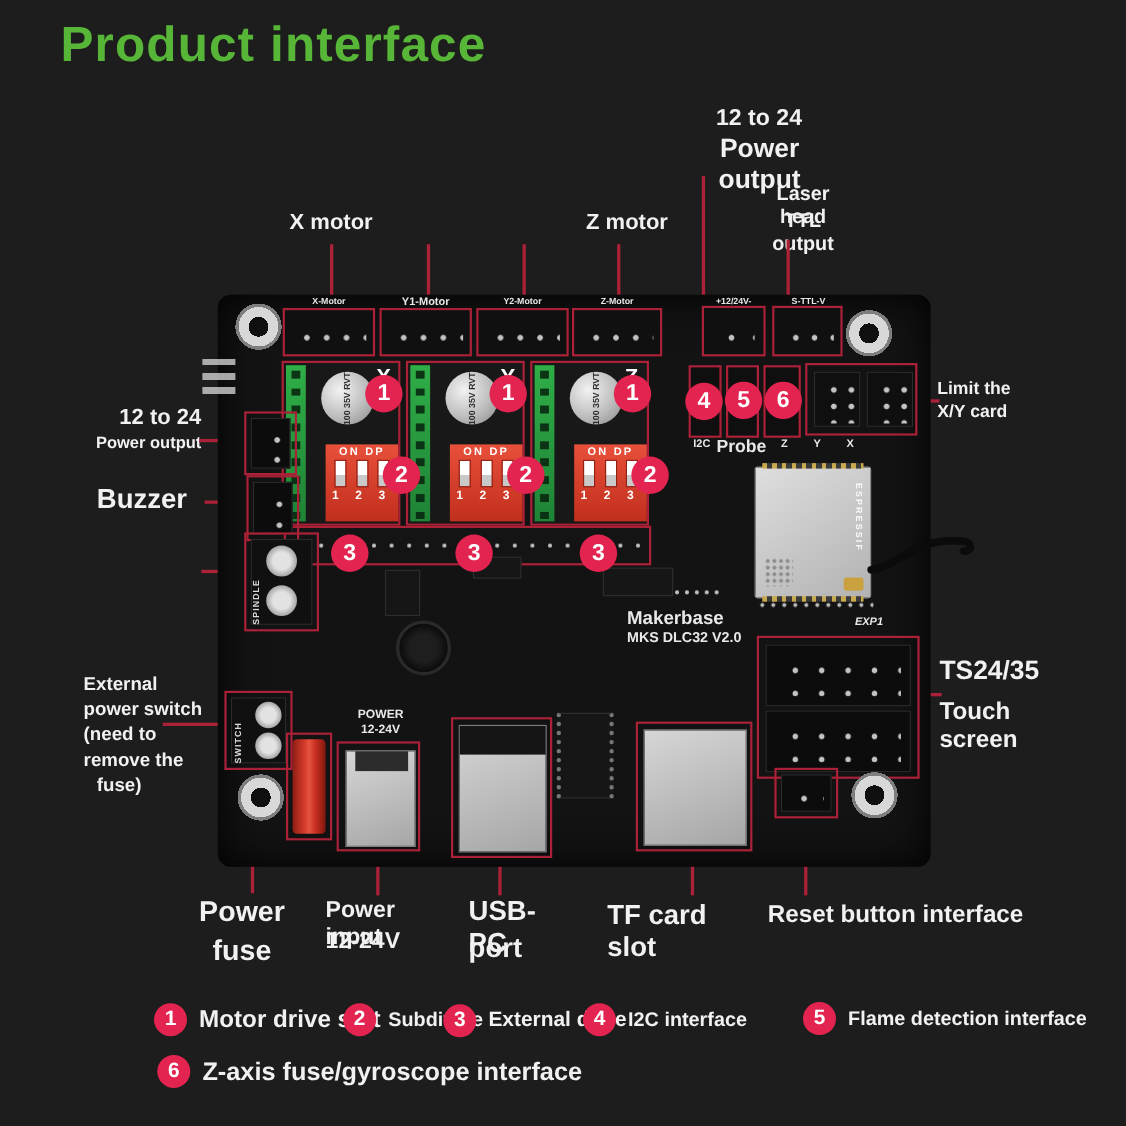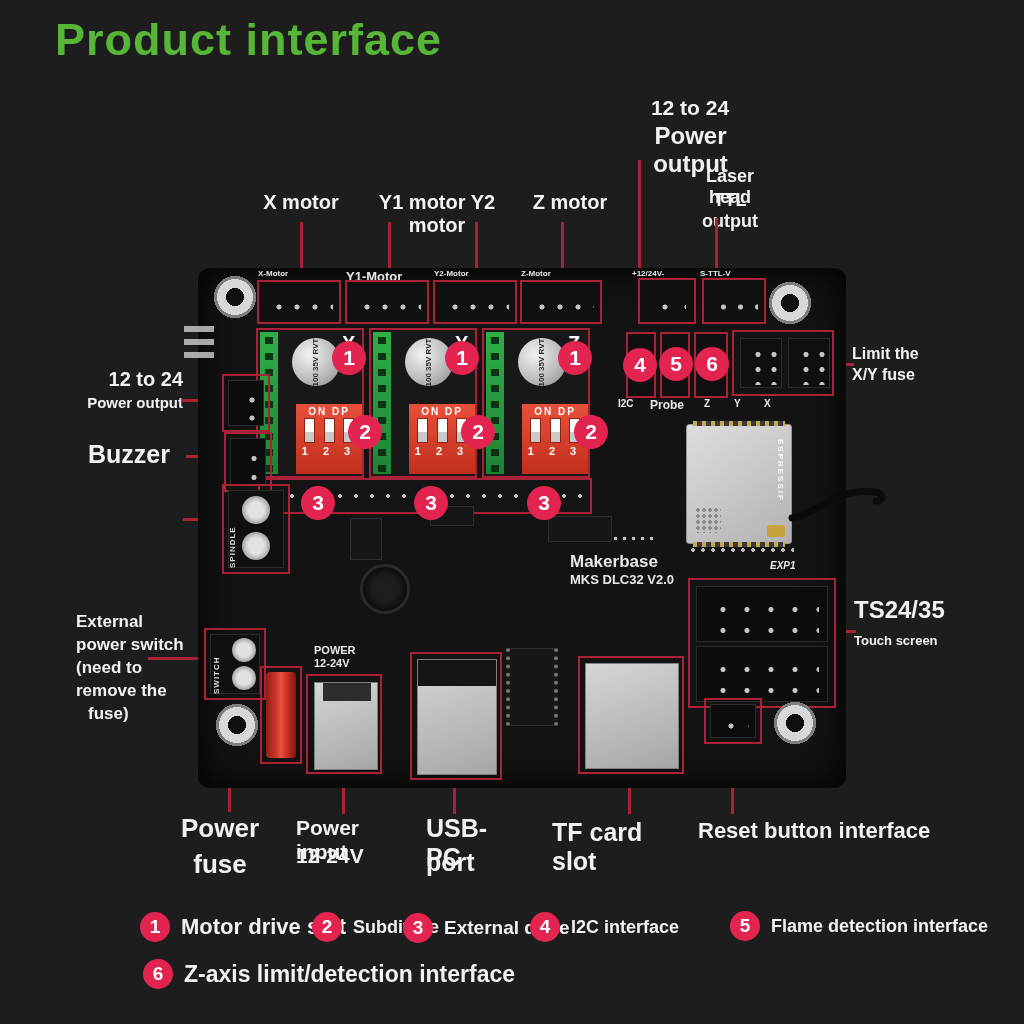--- a/index.html
+++ b/index.html
@@ -8,21 +8,21 @@
   .abs{position:absolute;}
   .lbl{position:absolute;color:#f1f1f1;font-weight:600;line-height:1.15;}
   .cline{position:absolute;background:#ab2138;}
   .redbox{position:absolute;border:2px solid #ab2138;box-sizing:border-box;}
   .badge{position:absolute;width:34px;height:34px;border-radius:50%;background:#e32450;color:#fff;
          display:flex;align-items:center;justify-content:center;font-size:21px;font-weight:bold;z-index:6;}
   .board{position:absolute;left:198px;top:268px;width:648px;height:520px;background:#131313;
          border-radius:12px;box-shadow:inset 0 0 40px #000;}
   .screw{position:absolute;width:44px;height:44px;border-radius:50%;z-index:4;
          background:radial-gradient(circle,#101010 0 9px,#d8d8d8 9px 18px,#7e7e7e 18px 21px,rgba(0,0,0,0) 21px);}
-  .silk{position:absolute;color:#e8e8e8;font-weight:bold;text-align:left;}
+  .silk{position:absolute;color:#e8e8e8;font-weight:bold;text-align:center;}
   .conn{position:absolute;background:#0f0f0f;border:1px solid #2b2b2b;box-sizing:border-box;}
   .pins{position:absolute;background-image:radial-gradient(circle,#c4c4c4 2.2px,rgba(0,0,0,0) 2.9px);}
   .driver{position:absolute;width:108px;height:150px;background:#181818;border:2px solid #ab2138;box-sizing:border-box;}
   .gstrip{position:absolute;left:2px;top:2px;width:18px;height:142px;
           background-image:repeating-linear-gradient(180deg,rgba(8,40,16,.9) 0 7px,rgba(0,0,0,0) 7px 16px),linear-gradient(#2fae47,#1f8336);
           background-size:8px 100%,100% 100%;background-position:5px 5px,0 0;background-repeat:repeat-y,no-repeat;}
   .cap{position:absolute;left:34px;top:8px;width:48px;height:48px;border-radius:50%;
        background:radial-gradient(circle at 35% 35%,#f2f2f2,#bdbdbd 55%,#858585);
        display:flex;align-items:center;justify-content:center;}
   .cap span{transform:rotate(-90deg);font-size:8px;font-weight:bold;color:#2d2d2d;white-space:nowrap;}
@@ -57,21 +57,20 @@
 
 <div class="page">
 
   <div class="title">Product interface</div>
 
   <div class="lbl" style="left:630px;top:96px;width:120px;text-align:center;font-size:21px;">12 to 24</div>
   <div class="lbl" style="left:618px;top:122px;width:145px;text-align:center;font-size:24px;">Power output</div>
   <div class="lbl" style="left:685px;top:166px;width:90px;text-align:center;font-size:18px;">Laser head</div>
   <div class="lbl" style="left:685px;top:190px;width:90px;text-align:center;font-size:18px;">TTL output</div>
   <div class="lbl" style="left:253px;top:191px;width:96px;text-align:center;font-size:20px;">X motor</div>
-  <div class="lbl" style="left:351px;top:191px;width:172px;text-align:center;font-size:20px;">Y1 motor Y2 motor</div>
   <div class="lbl" style="left:525px;top:191px;width:90px;text-align:center;font-size:20px;">Z motor</div>
 
   <div class="cline" style="left:300px;top:222px;width:3px;height:62px;"></div>
   <div class="cline" style="left:388px;top:222px;width:3px;height:62px;"></div>
   <div class="cline" style="left:475px;top:222px;width:3px;height:62px;"></div>
   <div class="cline" style="left:561px;top:222px;width:3px;height:62px;"></div>
   <div class="cline" style="left:638px;top:160px;width:3px;height:124px;"></div>
   <div class="cline" style="left:715px;top:218px;width:3px;height:66px;"></div>
 
   <div class="lbl" style="left:95px;top:368px;width:88px;text-align:right;font-size:20px;">12 to 24</div>
@@ -82,23 +81,23 @@
   <div class="lbl" style="left:76px;top:658px;width:120px;font-size:17px;">(need to</div>
   <div class="lbl" style="left:76px;top:681px;width:120px;font-size:17px;">remove the</div>
   <div class="lbl" style="left:88px;top:704px;width:120px;font-size:17px;">fuse)</div>
 
   <div class="cline" style="left:181px;top:399px;width:42px;height:3px;"></div>
   <div class="cline" style="left:186px;top:455px;width:38px;height:3px;"></div>
   <div class="cline" style="left:183px;top:518px;width:39px;height:3px;"></div>
   <div class="cline" style="left:148px;top:657px;width:56px;height:3px;"></div>
 
   <div class="lbl" style="left:852px;top:345px;width:80px;font-size:16px;">Limit the</div>
-  <div class="lbl" style="left:852px;top:366px;width:80px;font-size:16px;">X/Y fuse</div>
+  <div class="lbl" style="left:852px;top:366px;width:80px;font-size:16px;">X/Y card</div>
   <div class="lbl" style="left:854px;top:596px;width:110px;font-size:24px;">TS24/35</div>
-  <div class="lbl" style="left:854px;top:634px;width:120px;font-size:13px;">Touch screen</div>
+  <div class="lbl" style="left:854px;top:634px;width:120px;font-size:22px;">Touch screen</div>
   <div class="cline" style="left:834px;top:363px;width:20px;height:3px;"></div>
   <div class="cline" style="left:834px;top:630px;width:22px;height:3px;"></div>
 
   <div class="lbl" style="left:180px;top:814px;width:80px;text-align:center;font-size:26px;">Power</div>
   <div class="lbl" style="left:180px;top:850px;width:80px;text-align:center;font-size:26px;">fuse</div>
   <div class="lbl" style="left:296px;top:816px;width:120px;font-size:21px;">Power input</div>
   <div class="lbl" style="left:296px;top:844px;width:90px;font-size:21px;">12-24V</div>
   <div class="lbl" style="left:426px;top:814px;width:95px;font-size:25px;">USB-PC</div>
   <div class="lbl" style="left:426px;top:848px;width:70px;font-size:25px;">port</div>
   <div class="lbl" style="left:552px;top:818px;width:130px;font-size:25px;">TF card slot</div>
@@ -111,21 +110,21 @@
   <div class="cline" style="left:628px;top:772px;width:3px;height:42px;"></div>
   <div class="cline" style="left:731px;top:742px;width:3px;height:72px;"></div>
 
   <div class="board"></div>
   <div class="screw" style="left:213px;top:275px;"></div>
   <div class="screw" style="left:768px;top:281px;"></div>
   <div class="screw" style="left:215px;top:703px;"></div>
   <div class="screw" style="left:773px;top:701px;"></div>
 
   <div class="silk" style="left:258px;top:269px;width:82px;font-size:8px;">X-Motor</div>
-  <div class="silk" style="left:346px;top:269px;width:82px;font-size:13px;">Y1-Motor</div>
+  <div class="silk" style="left:346px;top:269px;width:82px;font-size:10px;">Y1-Motor</div>
   <div class="silk" style="left:434px;top:269px;width:82px;font-size:8px;">Y2-Motor</div>
   <div class="silk" style="left:521px;top:269px;width:80px;font-size:8px;">Z-Motor</div>
   <div class="silk" style="left:632px;top:269px;width:70px;font-size:8px;">+12/24V-</div>
   <div class="silk" style="left:700px;top:269px;width:70px;font-size:8px;">S-TTL-V</div>
 
   <div class="redbox" style="left:257px;top:280px;width:84px;height:44px;background:#101010;">
       <div class="pins" style="left:6px;top:12px;right:6px;height:18px;background-size:18px 18px;background-position:5px 4px;"></div>
     </div>
   <div class="redbox" style="left:345px;top:280px;width:84px;height:44px;background:#101010;">
       <div class="pins" style="left:6px;top:12px;right:6px;height:18px;background-size:18px 18px;background-position:5px 4px;"></div>
@@ -208,21 +207,21 @@
   <div class="redbox" style="left:732px;top:330px;width:102px;height:66px;">
     <div class="conn" style="left:6px;top:6px;width:42px;height:50px;">
         <div class="pins" style="left:5px;top:4px;width:32px;height:42px;background-size:16px 15px;background-position:4px 4px;"></div>
       </div>
     <div class="conn" style="left:54px;top:6px;width:42px;height:50px;">
         <div class="pins" style="left:5px;top:4px;width:32px;height:42px;background-size:16px 15px;background-position:4px 4px;"></div>
       </div>
   </div>
 
   <div class="silk" style="left:618px;top:398px;width:40px;font-size:10px;">I2C</div>
-  <div class="silk" style="left:650px;top:398px;width:48px;font-size:12px;">Probe</div>
+  <div class="silk" style="left:650px;top:398px;width:48px;font-size:16px;">Probe</div>
   <div class="silk" style="left:704px;top:398px;width:18px;font-size:10px;">Z</div>
   <div class="silk" style="left:734px;top:398px;width:18px;font-size:10px;">Y</div>
   <div class="silk" style="left:764px;top:398px;width:18px;font-size:10px;">X</div>
 
   <div class="esp">
     <div class="esptxt">ESPRESSIF</div>
     <div class="qr"></div>
     <div style="position:absolute;right:6px;bottom:6px;width:18px;height:12px;background:#c9a23f;border-radius:3px;"></div>
   </div>
   <svg class="abs" style="left:780px;top:468px;" width="110" height="64">
@@ -328,16 +327,16 @@
   <div class="legend-item" style="left:530px;top:912px;font-size:18px;">
     <span class="badge-s">4</span>
     <span>I2C interface</span>
   </div>
   <div class="legend-item" style="left:730px;top:911px;font-size:18px;">
     <span class="badge-s">5</span>
     <span>Flame detection interface</span>
   </div>
   <div class="legend-item" style="left:143px;top:959px;font-size:23px;">
     <span class="badge-s">6</span>
-    <span>Z-axis limit/detection interface</span>
+    <span>Z-axis fuse/gyroscope interface</span>
   </div>
 
 </div>
 
 </body></html>

